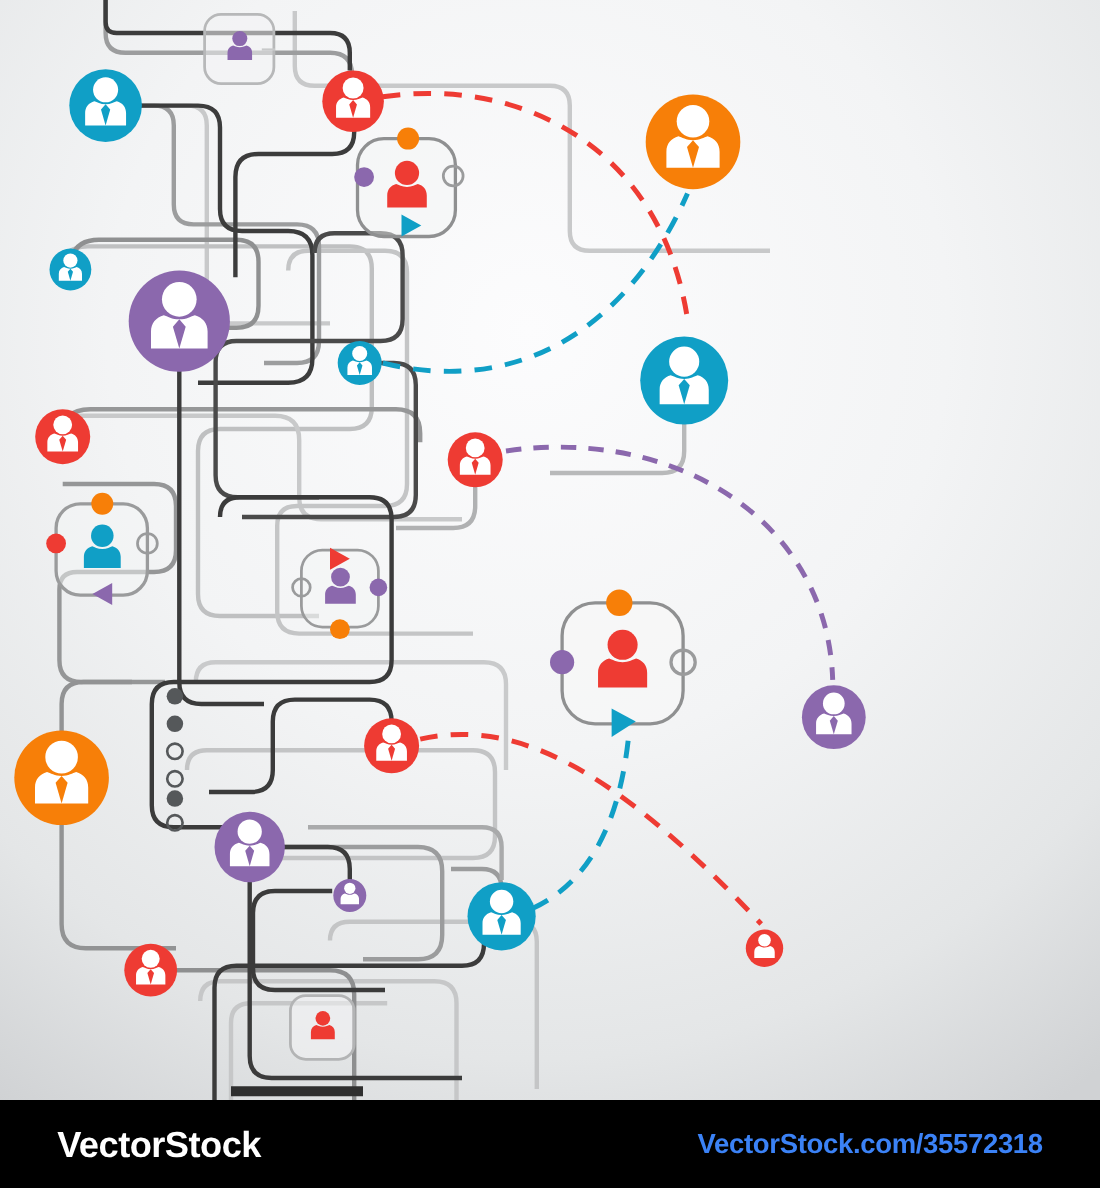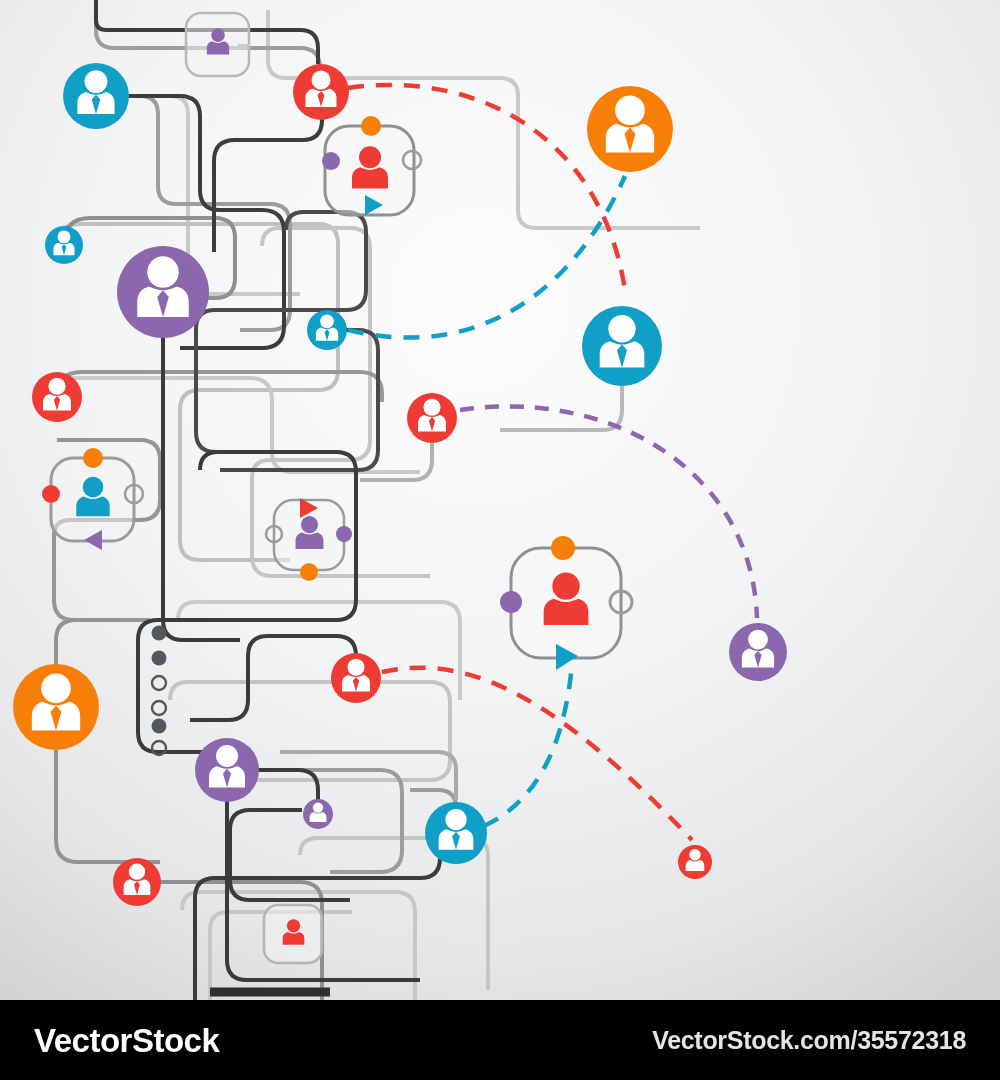--- a/index.html
+++ b/index.html
@@ -15,33 +15,33 @@
     position:absolute;left:0;top:0;width:1000px;height:1000px;
     overflow:hidden;
   }
   #artboard svg{display:block;width:1000px;height:1000px;}
 
   #footer{
     position:absolute;left:0;top:1000px;width:1000px;height:80px;
     background:#000000;
     display:flex;align-items:center;justify-content:space-between;
     box-sizing:border-box;
-    padding:0 34px;
+    padding:0 52px;
   }
   .wm-brand{
     color:#ffffff;
     font-family:"Liberation Sans", sans-serif;
     font-size:33px;
     font-weight:bold;
     letter-spacing:-0.5px;
     line-height:1;
     white-space:nowrap;
   }
   .wm-url{
-    color:#e5e5e5;
+    color:#3b82f6;
     font-family:"Liberation Sans", sans-serif;
     font-size:25px;
     font-weight:bold;
     letter-spacing:-0.3px;
     line-height:1;
     white-space:nowrap;
     text-align:center;
   }
 </style>
 </head>

